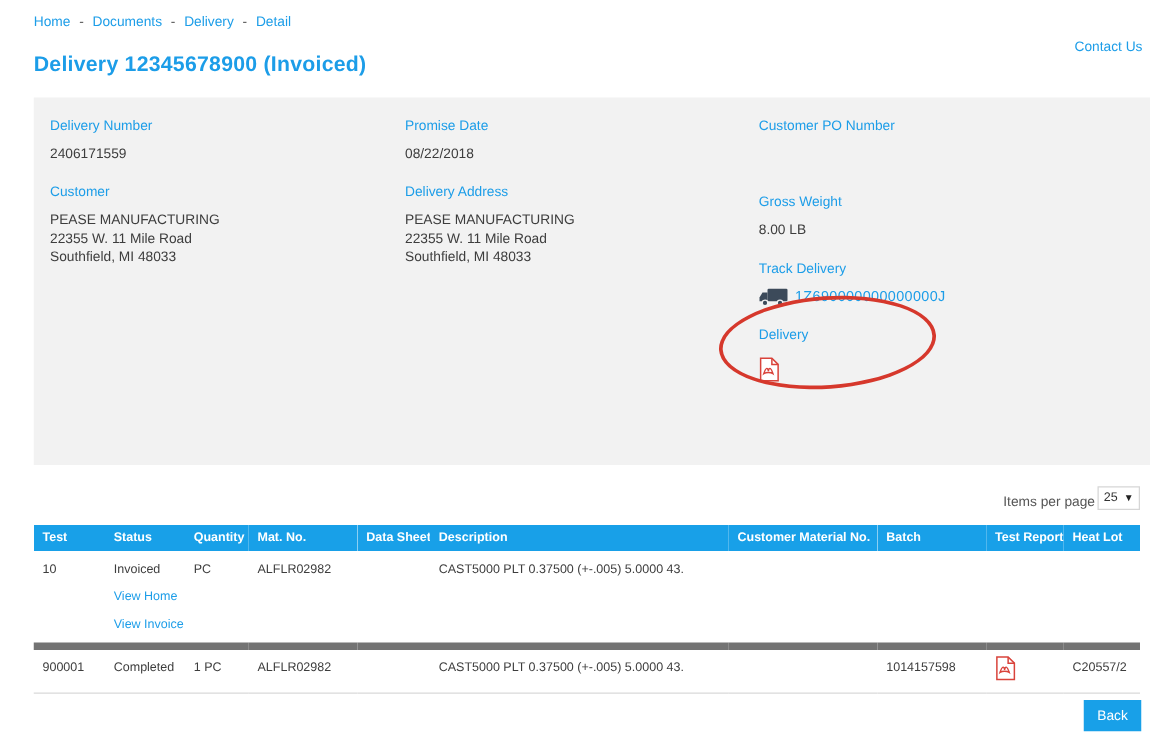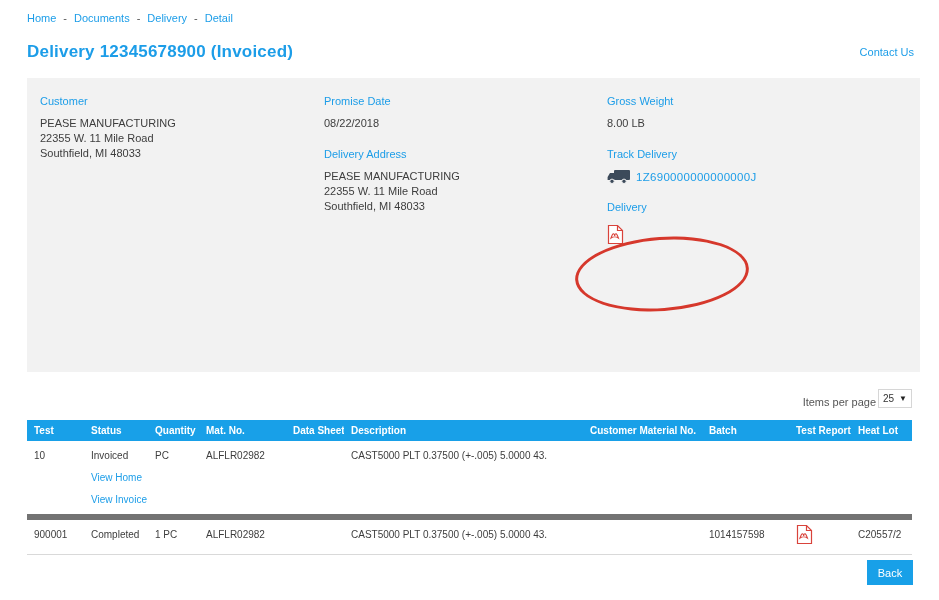--- a/index.html
+++ b/index.html
@@ -7,21 +7,21 @@
     font-family:"Liberation Sans", sans-serif; }
   #page { position:relative; width:939px; height:600px; background:#fff; }
 
   
   .breadcrumb { position:absolute; left:27px; top:12px; font-size:11px; }
   .breadcrumb a { color:#1c9de8; text-decoration:none; }
   .breadcrumb .sep { color:#555; margin:0 7px; font-size:11px; }
 
   
   .page-title { position:absolute; left:27px; top:42px; font-size:17px; color:#1c9de8; letter-spacing:.2px; }
-  .contact-link { position:absolute; right:25px; top:46px; font-size:11px; color:#1c9de8; text-decoration:none; }
+  .contact-link { position:absolute; right:25px; top:32px; font-size:11px; color:#1c9de8; text-decoration:none; }
 
   
   .panel { position:absolute; left:27px; top:78px; width:893px; height:294px; background:#f2f2f2; }
   .col { position:absolute; top:17px; }
   .col1 { left:13px; } .col2 { left:297px; } .col3 { left:580px; }
   .field { margin-bottom:17px; }
   .field .lbl { color:#1c9de8; font-size:11px; margin-bottom:9px; }
   .field .val { color:#3d3d3d; font-size:11px; line-height:15px; white-space:pre-line; }
   .field.addr .val { margin-top:2px; }
   .po-empty { height:23px; }
@@ -65,20 +65,24 @@
 
 <div id="page">
 
   <nav class="breadcrumb"><a href="#">Home</a><span class="sep">-</span><a href="#">Documents</a><span class="sep">-</span><a href="#">Delivery</a><span class="sep">-</span><a href="#">Detail</a></nav>
 
   <h1 class="page-title">Delivery 12345678900  (Invoiced)</h1>
   <a class="contact-link" href="#">Contact Us</a>
 
   <section class="panel">
     <div class="col col1">
+      <div class="field">
+        <div class="lbl">Delivery Number</div>
+        <div class="val">2406171559</div>
+      </div>
       <div class="field addr">
         <div class="lbl">Customer</div>
         <div class="val">PEASE MANUFACTURING
 22355 W. 11 Mile Road
 Southfield, MI 48033</div>
       </div>
     </div>
 
     <div class="col col2">
       <div class="field">
@@ -87,20 +91,24 @@
       </div>
       <div class="field addr">
         <div class="lbl">Delivery Address</div>
         <div class="val">PEASE MANUFACTURING
 22355 W. 11 Mile Road
 Southfield, MI 48033</div>
       </div>
     </div>
 
     <div class="col col3">
+      <div class="field">
+        <div class="lbl">Customer PO Number</div>
+        <div class="val po-empty"></div>
+      </div>
       <div class="field">
         <div class="lbl">Gross Weight</div>
         <div class="val">8.00 LB</div>
       </div>
       <div class="field">
         <div class="lbl">Track Delivery</div>
         <div class="track-row">
           <span>
             <svg width="24" height="15" viewBox="0 0 24 15">
               <rect x="7" y="1" width="16" height="10" rx="1" fill="#3c4a5a"></rect>

